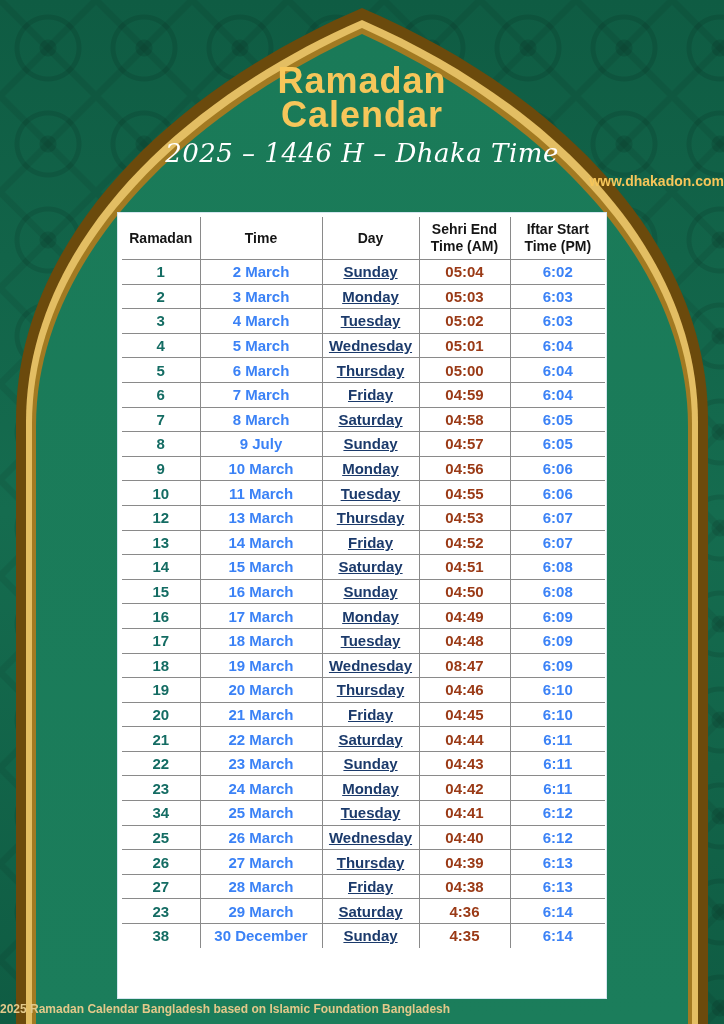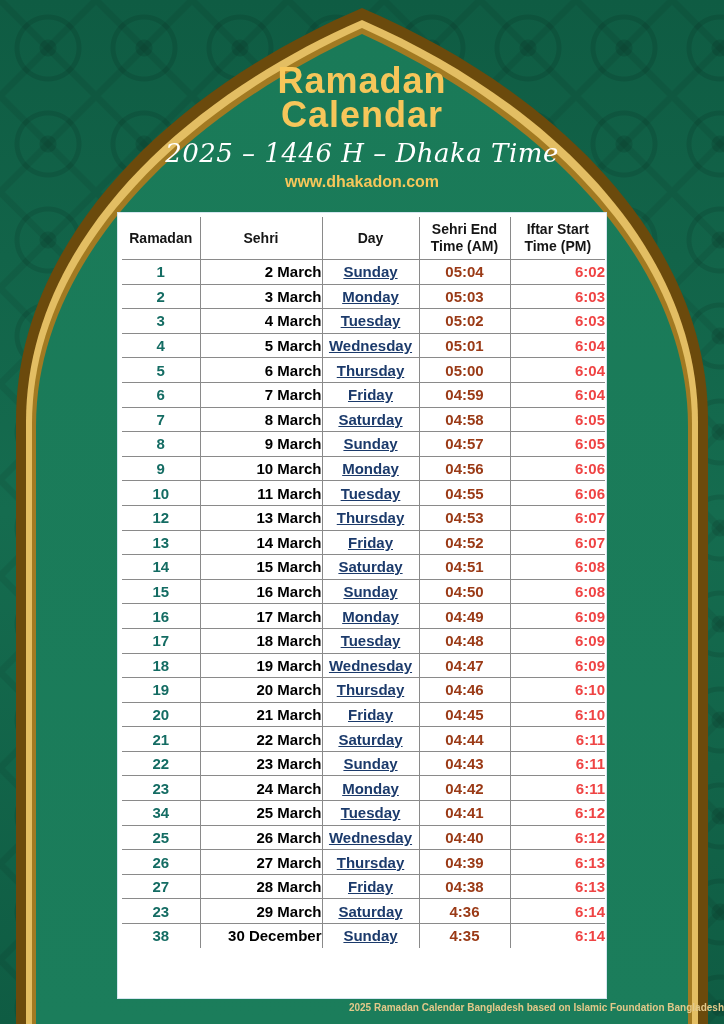--- a/index.html
+++ b/index.html
@@ -24,48 +24,48 @@
       position: absolute; left: 0; width: 724px; text-align: center;
       color: #f6c65a; font-weight: bold; font-size: 36px; line-height: 34px;
       letter-spacing: 1px; top: 64px;
     }
     .subtitle {
       position: absolute; left: 0; width: 724px; text-align: center; top: 138px;
       color: #ffffff; font-family: "DejaVu Serif", serif; font-style: italic;
       font-size: 26px; letter-spacing: 0.5px;
     }
     .website {
-      position: absolute; left: 0; width: 724px; text-align: center; top: 173px;
-      color: #f6c65a; font-weight: bold; font-size: 16px;
+      position: absolute; left: 0; width: 724px; text-align: right; top: 173px;
+      color: #f6c65a; font-weight: bold; font-size: 14px;
     }
     .table-wrap {
       position: absolute; left: 118px; top: 213px; width: 488px; height: 785px;
       background: #ffffff; box-shadow: 0 0 0 1px #d5e6f0;
     }
     table {
       position: absolute; left: 4px; top: 4px; width: 483px;
       border-collapse: collapse; table-layout: fixed;
     }
     th, td {
       border: 1px solid #8a8a8a; text-align: center; padding: 0;
       font-weight: bold; font-size: 15px;
     }
     table tr > *:first-child { border-left: none; }
     table tr > *:last-child { border-right: none; }
     thead th { border-top: none; height: 42px; color: #151515; font-size: 14px; line-height: 17px; }
     tbody td { height: 23.6px; }
     tbody tr:last-child td { border-bottom: none; }
     .c-num { color: #146c63; }
-    .c-date { color: #000000; text-align: right; }
+    .c-date { color: #3b82f6; }
     .c-day { color: #1b3a6b; text-decoration: underline; }
     .c-sehri { color: #9a3a16; }
-    .c-iftar { color: #ef4444; text-align: right; }
+    .c-iftar { color: #3b82f6; }
     .footer {
-      position: absolute; left: 0; width: 724px; top: 1002px; text-align: right;
-      color: #e3c98a; font-weight: bold; font-size: 10px;
+      position: absolute; left: 0; width: 724px; top: 1002px; text-align: left;
+      color: #e3c98a; font-weight: bold; font-size: 12px;
     }
   </style>
 </head>
 <body>
 
 <div class="bg-pattern"></div>
 
 <svg class="arch" width="724" height="1024" viewBox="0 0 724 1024">
   <defs>
     <linearGradient id="archFill" x1="0" y1="0" x2="0" y2="1">
@@ -95,21 +95,21 @@
     <colgroup>
       <col style="width:78px">
         <col style="width:122px">
         <col style="width:97px">
         <col style="width:91px">
         <col style="width:95px">
     </colgroup>
     <thead>
       <tr>
         <th>Ramadan</th>
-        <th>Sehri</th>
+        <th>Time</th>
         <th>Day</th>
         <th>
           <div>Sehri End</div>
           <div>Time (AM)</div>
         </th>
         <th>
           <div>Iftar Start</div>
           <div>Time (PM)</div>
         </th>
       </tr>
@@ -159,21 +159,21 @@
         </tr>
         <tr>
           <td class="c-num">7</td>
           <td class="c-date">8 March</td>
           <td class="c-day">Saturday</td>
           <td class="c-sehri">04:58</td>
           <td class="c-iftar">6:05</td>
         </tr>
         <tr>
           <td class="c-num">8</td>
-          <td class="c-date">9 March</td>
+          <td class="c-date">9 July</td>
           <td class="c-day">Sunday</td>
           <td class="c-sehri">04:57</td>
           <td class="c-iftar">6:05</td>
         </tr>
         <tr>
           <td class="c-num">9</td>
           <td class="c-date">10 March</td>
           <td class="c-day">Monday</td>
           <td class="c-sehri">04:56</td>
           <td class="c-iftar">6:06</td>
@@ -224,21 +224,21 @@
           <td class="c-num">17</td>
           <td class="c-date">18 March</td>
           <td class="c-day">Tuesday</td>
           <td class="c-sehri">04:48</td>
           <td class="c-iftar">6:09</td>
         </tr>
         <tr>
           <td class="c-num">18</td>
           <td class="c-date">19 March</td>
           <td class="c-day">Wednesday</td>
-          <td class="c-sehri">04:47</td>
+          <td class="c-sehri">08:47</td>
           <td class="c-iftar">6:09</td>
         </tr>
         <tr>
           <td class="c-num">19</td>
           <td class="c-date">20 March</td>
           <td class="c-day">Thursday</td>
           <td class="c-sehri">04:46</td>
           <td class="c-iftar">6:10</td>
         </tr>
         <tr>

